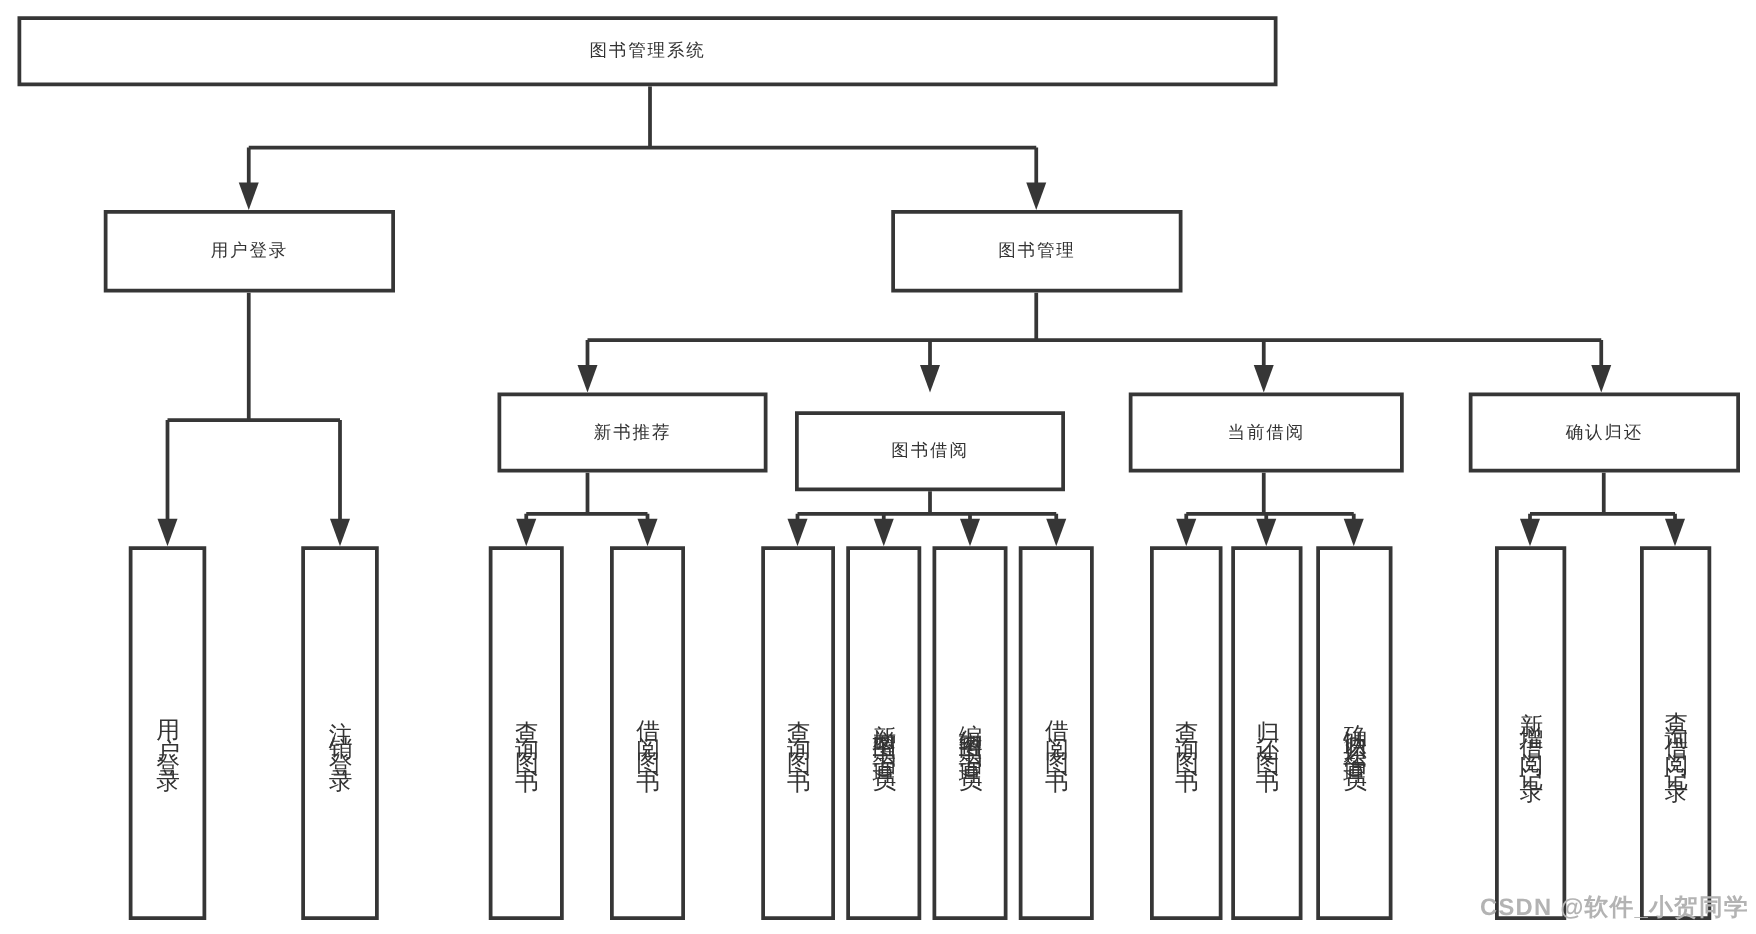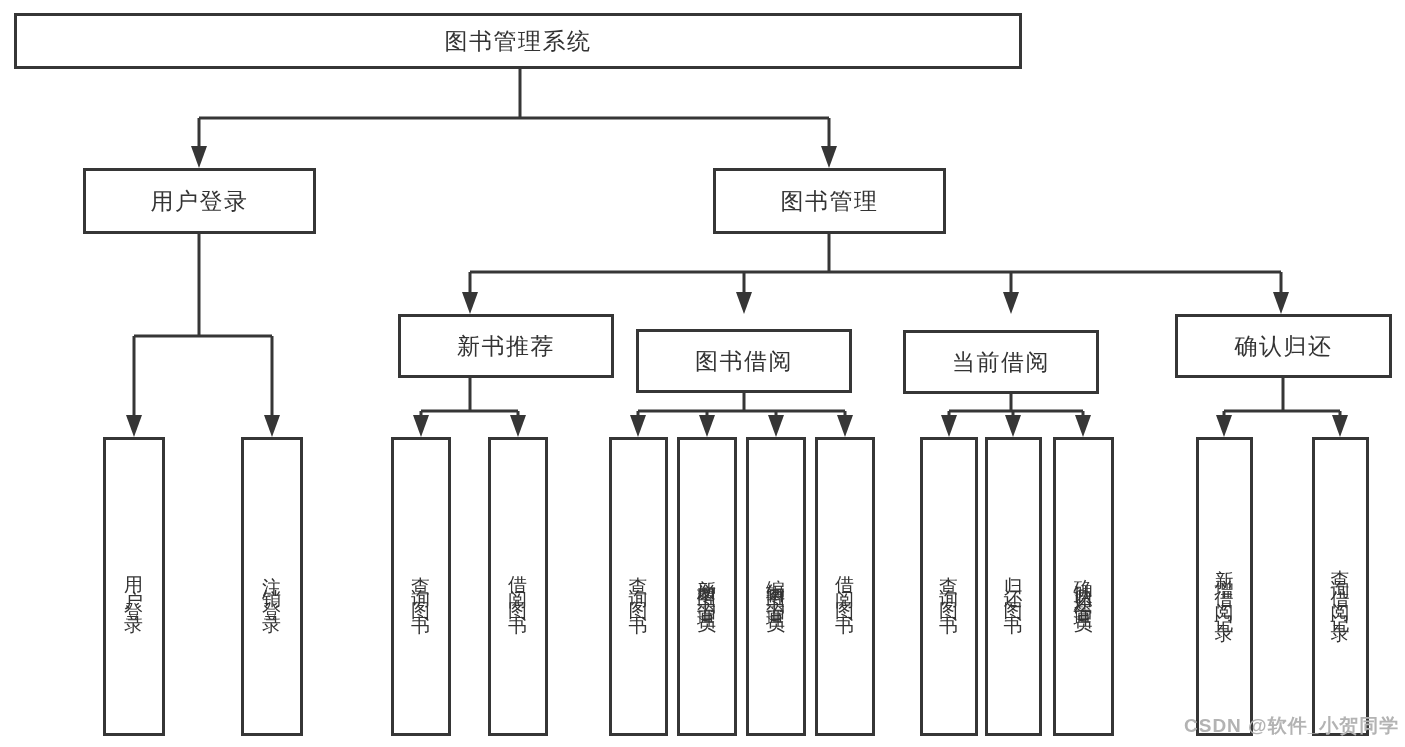--- a/index.html
+++ b/index.html
@@ -21,21 +21,21 @@
     position: absolute;
     box-sizing: border-box;
     background: #ffffff;
     border: 3px solid #363636;
     color: #333333;
     display: flex;
     align-items: center;
     justify-content: center;
   }
   .hnode {
-    font-size: 23px;
+    font-size: 14px;
     letter-spacing: 1.5px;
     white-space: nowrap;
   }
   .vnode .vtext {
     writing-mode: vertical-rl;
     text-orientation: mixed;
     font-size: 19px;
     line-height: 1;
     white-space: nowrap;
     color: #333333;
@@ -115,21 +115,21 @@
   <div class="node hnode" style="left:713px; top:168px; width:233px; height:66px;">
     <span>图书管理</span>
   </div>
 
   <div class="node hnode" style="left:362px; top:314px; width:216px; height:64px;margin-left:36px;">
     <span>新书推荐</span>
   </div>
   <div class="node hnode" style="left:636px; top:314px; width:216px; height:64px;margin-top:15px;">
     <span>图书借阅</span>
   </div>
-  <div class="node hnode" style="left:903px; top:314px; width:196px; height:64px;margin-top:16px;">
+  <div class="node hnode" style="left:903px; top:314px; width:220px; height:64px;">
     <span>当前借阅</span>
   </div>
   <div class="node hnode" style="left:1175px; top:314px; width:217px; height:64px;">
     <span>确认归还</span>
   </div>
 
   <div class="node vnode" style="left:103px; top:437px; width:62px; height:299px;">
     <span class="vtext ls-wide">用户登录</span>
   </div>
   <div class="node vnode" style="left:241px; top:437px; width:62px; height:299px;">

